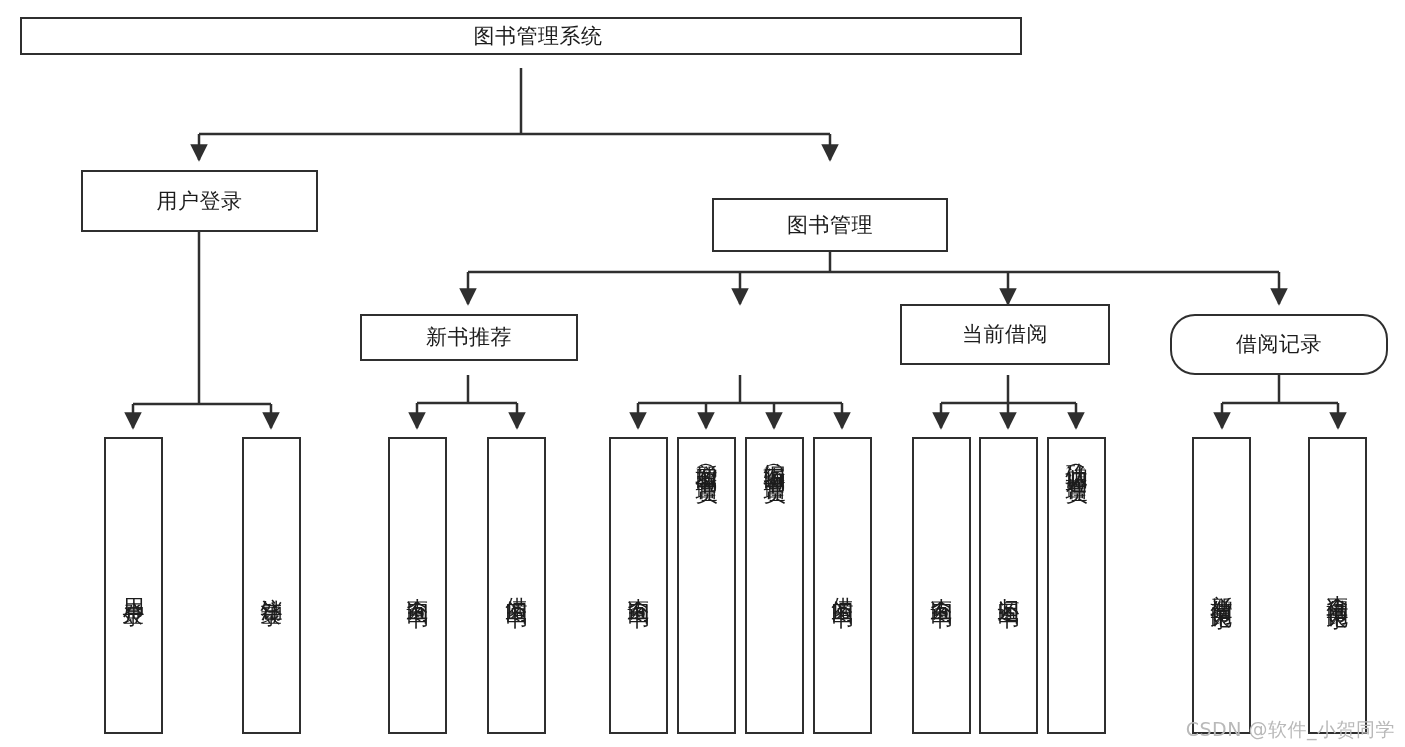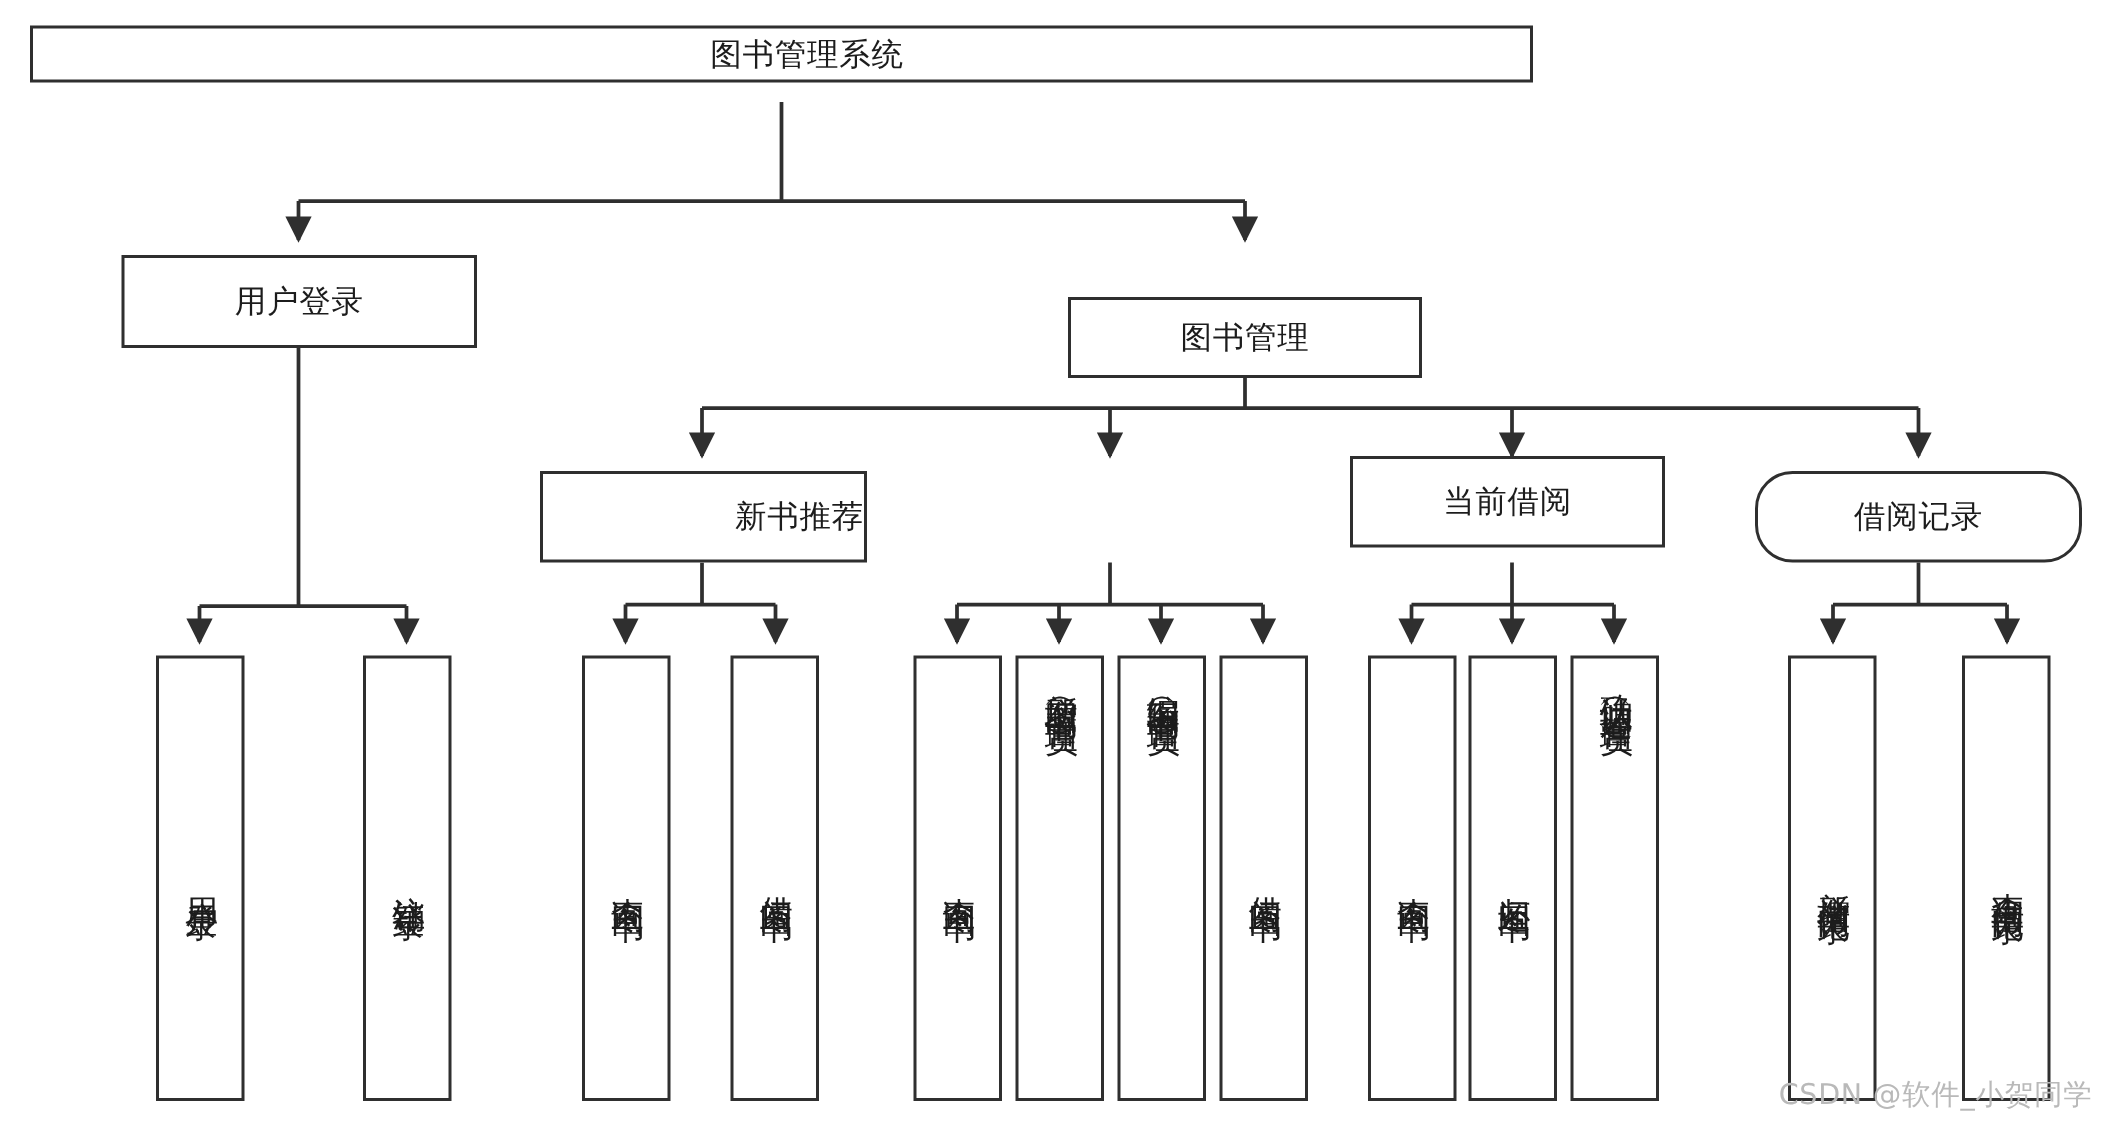--- a/index.html
+++ b/index.html
@@ -133,21 +133,21 @@
     <span class="label">图书管理系统</span>
   </div>
 
   <div class="node horizontal" style="left:81px; top:170px; width:237px; height:62px;">
     <span class="label">用户登录</span>
   </div>
   <div class="node horizontal" style="left:712px; top:170px; width:236px; height:54px;margin-top:28px;">
     <span class="label">图书管理</span>
   </div>
 
-  <div class="node horizontal" style="left:360px; top:314px; width:218px; height:61px;justify-content:flex-end;">
+  <div class="node horizontal" style="left:360px; top:314px; width:218px; height:47px;">
     <span class="label">新书推荐</span>
   </div>
   <div class="node horizontal" style="left:900px; top:304px; width:210px; height:61px;">
     <span class="label">当前借阅</span>
   </div>
   <div class="node horizontal" style="left:1170px; top:314px; width:218px; height:61px;border-radius:25px;">
     <span class="label">借阅记录</span>
   </div>
 
   <div class="node vertical centered" style="left:104px; top:437px; width:59px; height:297px;">

